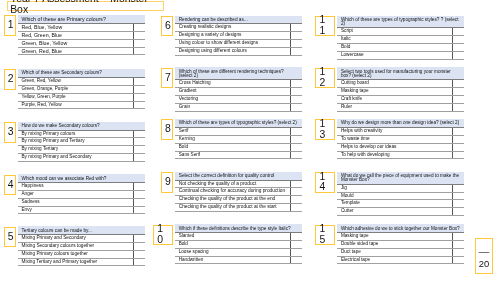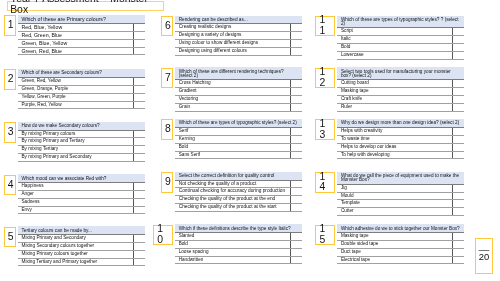--- a/index.html
+++ b/index.html
@@ -25,21 +25,21 @@
   td{vertical-align:middle;}
   td.hdr{background:#dce4f4;padding:2.2px 3.6px 1.3px 3.6px;line-height:4.2px;
       border-bottom:0.85px solid #7d7d7d;}
   td.row{padding:0 3.6px;line-height:6.85px;height:6.85px;border-bottom:0.85px solid #a0a0a0;
       white-space:nowrap;overflow:hidden;}
   td.chk{border-left:0.85px solid #585858;border-bottom:0.85px solid #a0a0a0;padding:0;}
 
   
   .score{position:absolute;left:475.2px;top:238.4px;width:17.5px;height:35.4px;
       border:1.05px solid #ffc83d;box-sizing:border-box;font-size:9.4px;
-      line-height:11px;text-align:center;padding-top:0.2px;color:#111;
+      line-height:16px;text-align:center;padding-top:0.2px;color:#111;
       white-space:pre-line;}
 </style>
 </head>
 <body>
 
 <div class="page">
   <div class="title-box"></div>
   <div class="title-text">Year 7 Assessment – Monster Box</div>
   <div id="cols">
       <div class="col" style="left: 17.9px; width: 127.4px; top: 0px;">

